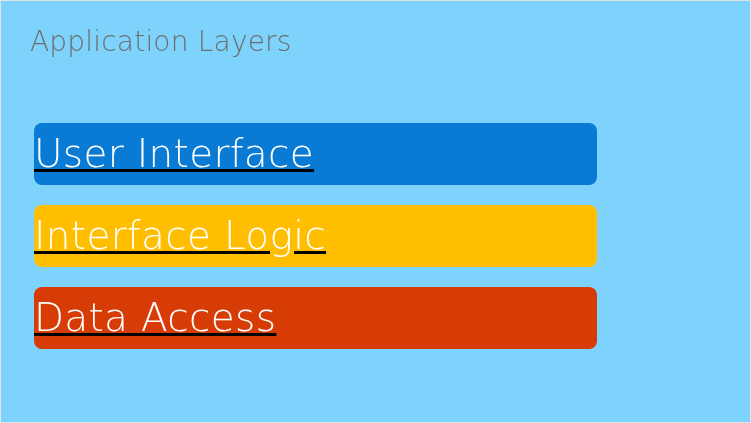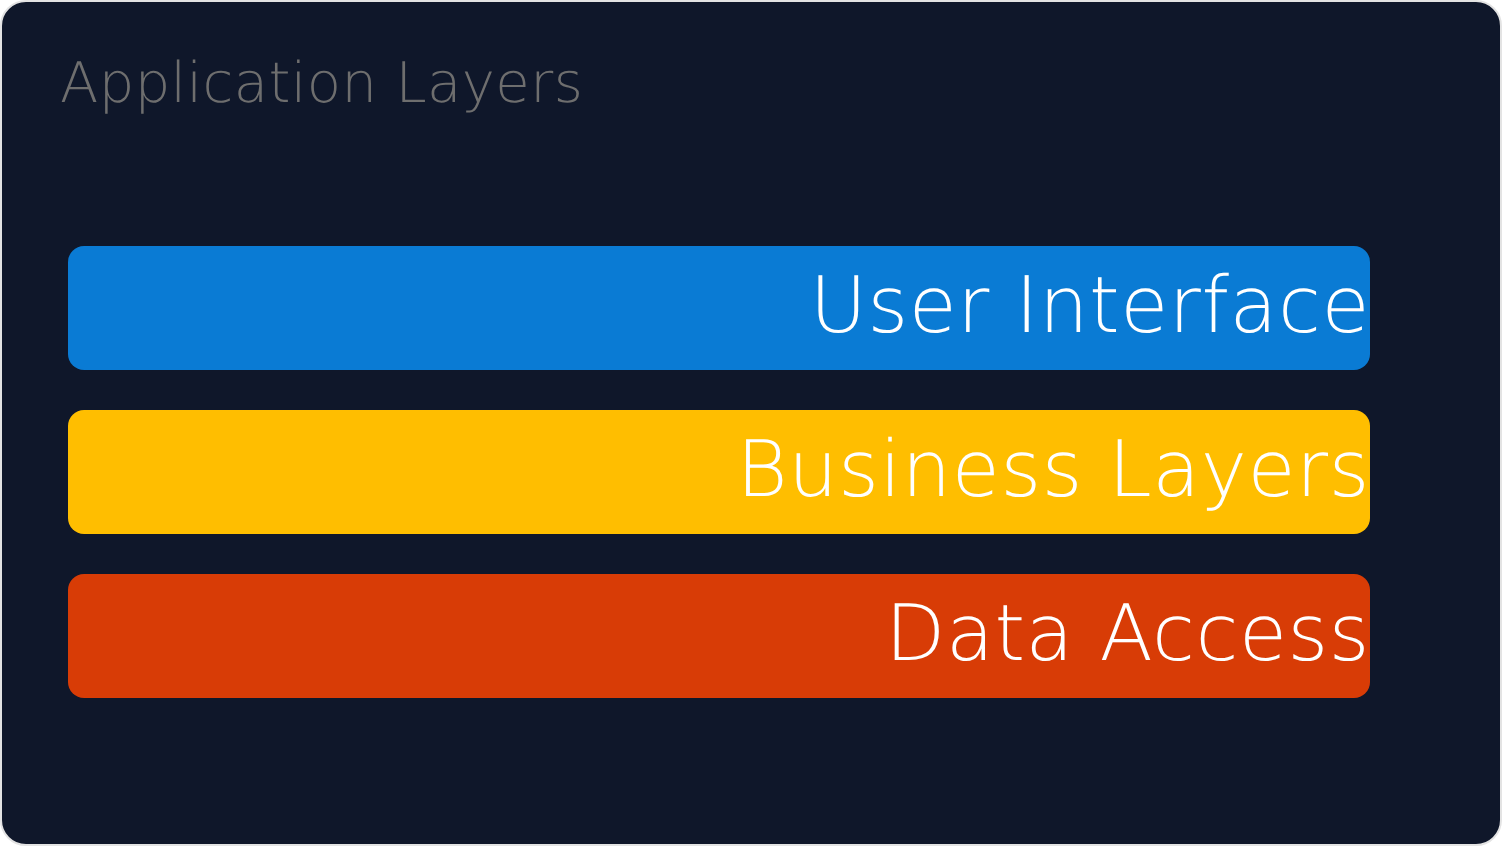--- a/index.html
+++ b/index.html
@@ -32,57 +32,58 @@
     line-height: 34px;
   }
   #layers {
     position: absolute;
     left: 33px;
     top: 122px;
     width: 651px;
   }
   .layer-bar {
     position: relative;
-    width: 651px;
+    width: 563px;
     height: 62px;
     border-radius: 8px;
     display: flex;
     align-items: center;
-    justify-content: flex-end;
+    justify-content: flex-start;
     box-sizing: border-box;
     margin-bottom: 20px;
+    text-decoration: underline;
   }
   .layer-bar:last-child {
     margin-bottom: 12px;
   }
   .layer-label {
     font-family: "DejaVu Sans", sans-serif;
     font-size: 39px;
     font-weight: 300;
     color: #ffffff;
     letter-spacing: 0.3px;
     line-height: 62px;
     white-space: nowrap;
   }
 </style>
 </head>
 <body>
 
-<div id="canvas" style="background: #0f172a; border-color: rgb(227, 227, 227); border-radius: 13px;">
+<div id="canvas" style="background: #7dd3fc; border-color: rgb(227, 227, 227);">
 
   <div id="title" style="color: rgb(110, 110, 110);">Application Layers</div>
 
   <div id="layers">
 
     <div class="layer-bar" style="background:#0a7bd4;">
       <span class="layer-label" style="color: rgb(255, 255, 255);">User Interface</span>
     </div>
 
     <div class="layer-bar" style="background:#ffbe00;">
-      <span class="layer-label" style="color: rgb(255, 255, 255);">Business Layers</span>
+      <span class="layer-label" style="color: rgb(255, 255, 255);">Interface Logic</span>
     </div>
 
     <div class="layer-bar" style="background:#d83c06;">
       <span class="layer-label" style="color: rgb(255, 255, 255);">Data Access</span>
     </div>
 
   </div>
 </div>
 
 </body></html>

